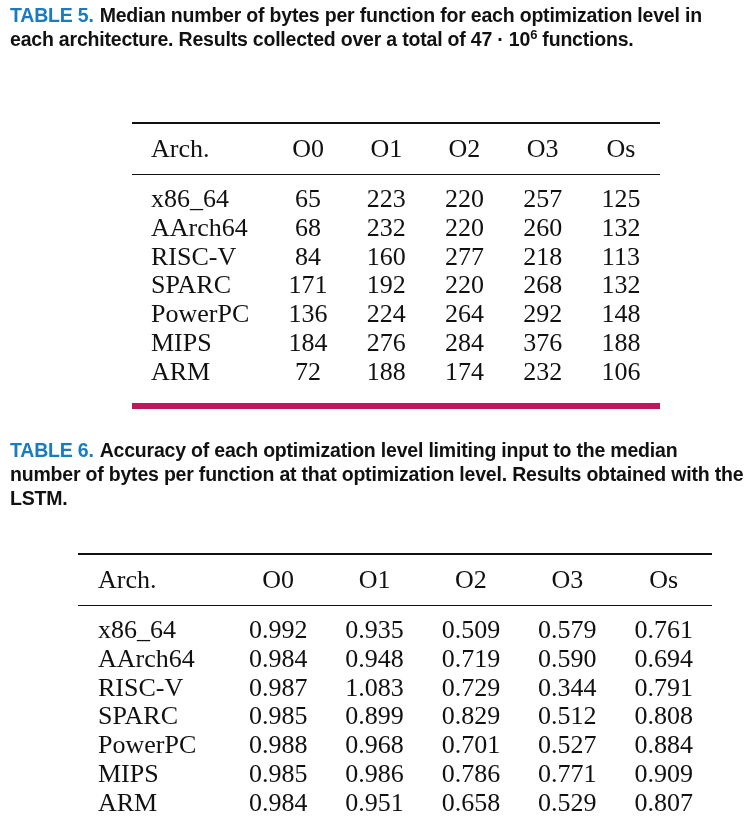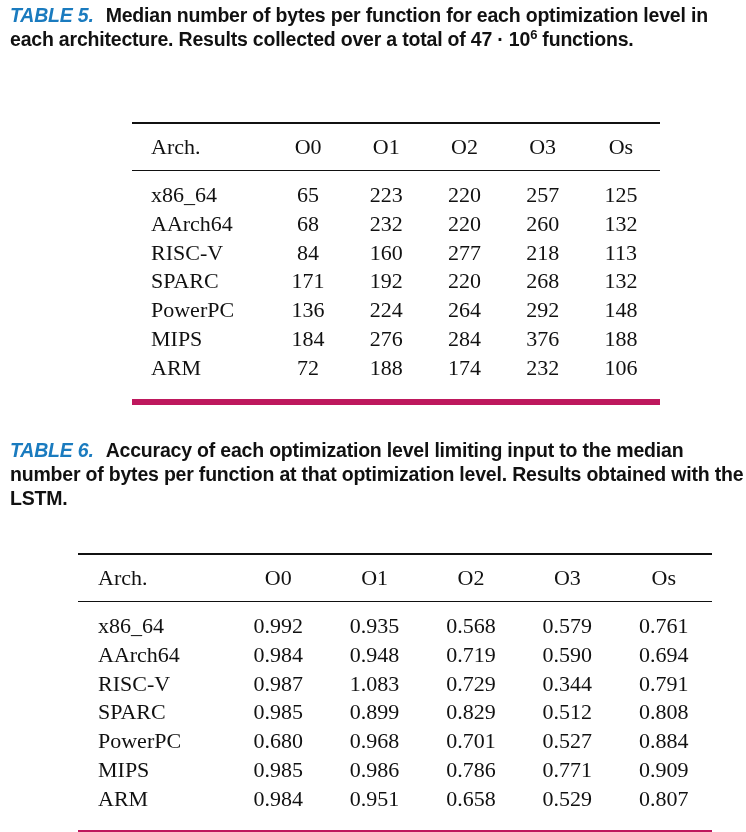--- a/index.html
+++ b/index.html
@@ -3,27 +3,27 @@
   <meta charset="utf-8">
   <style>
     html, body { margin: 0; padding: 0; background: #ffffff; }
     body { width: 746px; height: 832px; position: relative; overflow: hidden; }
     .caption {
       position: absolute; left: 10px;
       font-family: "Liberation Sans", sans-serif;
       font-weight: bold; font-size: 19.5px; line-height: 24px;
       color: #111111; letter-spacing: -0.2px;
     }
-    .caption .label { color: #1a7bbf; margin-right: 12px; font-style: italic; }
+    .caption .label { color: #1a7bbf; margin-right: 6px; }
     .caption sup { font-size: 13px; vertical-align: 7px; line-height: 0; }
     #cap5 { top: 3px; width: 740px; }
     #cap6 { top: 438px; width: 740px; }
     table {
       position: absolute; border-collapse: collapse;
-      font-family: "Liberation Serif", serif; font-size: 22px; color: #111;
+      font-family: "Liberation Serif", serif; font-size: 26px; color: #111;
     }
     table thead tr { border-top: 2px solid #111; border-bottom: 1.5px solid #111; }
     table tbody tr:last-child td { padding-bottom: 16px; }
     table tbody { border-bottom: 6px solid #be185d; }
     th { font-weight: normal; padding: 10px 0 10px 0; }
     td { padding: 0; line-height: 28.8px; }
     #t5 { left: 132px; top: 122px; width: 528px; }
     #t5 th, #t5 td { text-align: center; }
     #t5 th:first-child, #t5 td:first-child { text-align: left; padding-left: 19px; width: 118px; }
     #t5 tbody tr:first-child td { padding-top: 10px; }
@@ -123,21 +123,21 @@
         <th>O2</th>
         <th>O3</th>
         <th>Os</th>
       </tr>
     </thead>
   <tbody>
       <tr>
         <td>x86_64</td>
         <td>0.992</td>
         <td>0.935</td>
-        <td>0.568</td>
+        <td>0.509</td>
         <td>0.579</td>
         <td>0.761</td>
       </tr>
       <tr>
         <td>AArch64</td>
         <td>0.984</td>
         <td>0.948</td>
         <td>0.719</td>
         <td>0.590</td>
         <td>0.694</td>
@@ -153,21 +153,21 @@
       <tr>
         <td>SPARC</td>
         <td>0.985</td>
         <td>0.899</td>
         <td>0.829</td>
         <td>0.512</td>
         <td>0.808</td>
       </tr>
       <tr>
         <td>PowerPC</td>
-        <td>0.680</td>
+        <td>0.988</td>
         <td>0.968</td>
         <td>0.701</td>
         <td>0.527</td>
         <td>0.884</td>
       </tr>
       <tr>
         <td>MIPS</td>
         <td>0.985</td>
         <td>0.986</td>
         <td>0.786</td>

